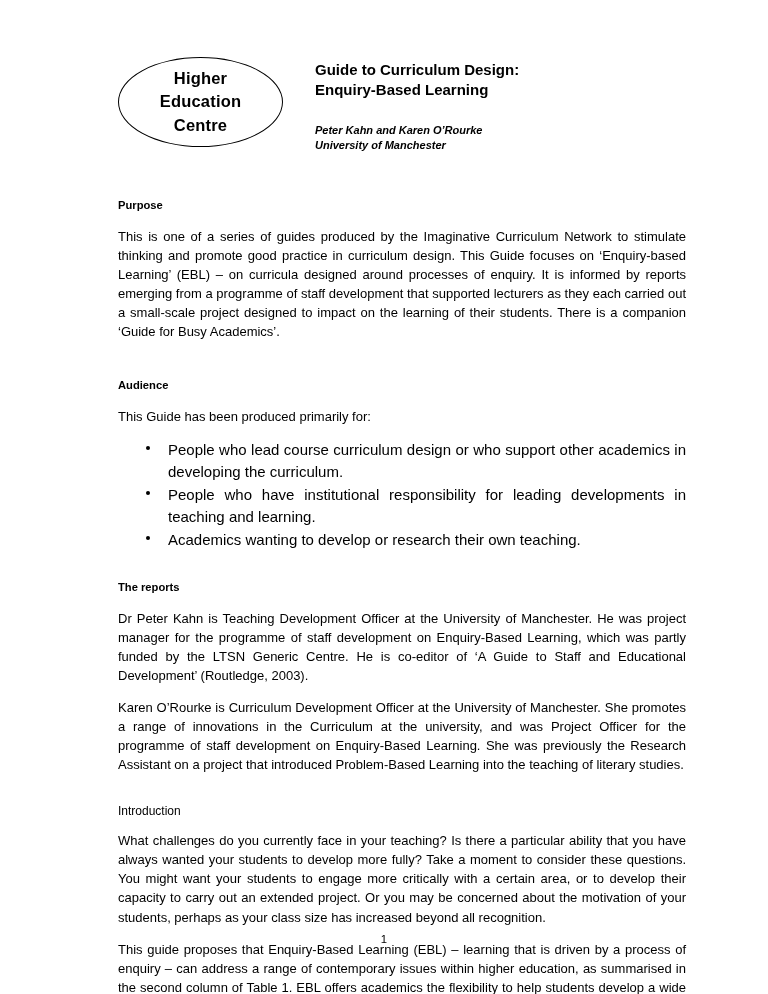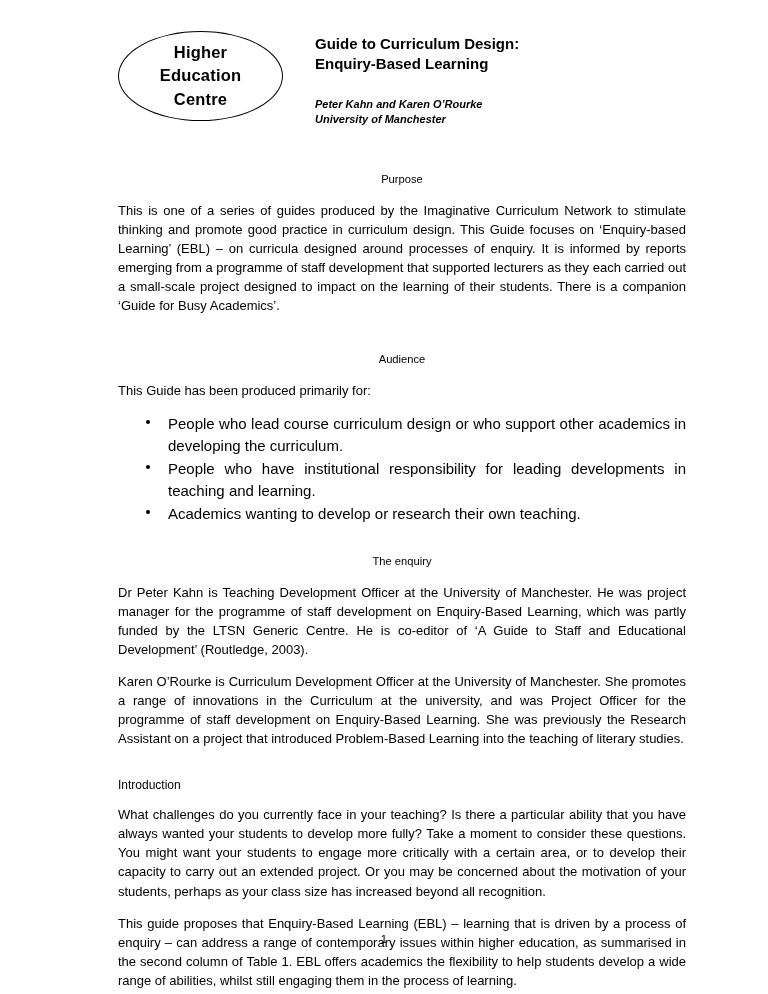--- a/index.html
+++ b/index.html
@@ -13,21 +13,21 @@
     font-family: "Liberation Sans", sans-serif;
     color: #000000;
     position: relative;
     overflow: hidden;
   }
   .page {
     position: relative;
     width: 768px;
     height: 994px;
     box-sizing: border-box;
-    padding: 26px 82px 0 118px;
+    padding: 52px 82px 0 118px;
   }
 
   
   .header {
     display: flex;
     align-items: flex-start;
     gap: 32px;
     height: 112px;
   }
   .logo-ellipse {
@@ -64,24 +64,23 @@
     line-height: 1.35;
     margin: 23px 0 0 0;
   }
 
   
   .content {
     margin-top: 34px;
   }
   h2.sec-bold {
     font-size: 11.2px;
-    font-weight: normal;
+    font-weight: bold;
     margin: 0 0 14px 0;
     line-height: 1.3;
-    text-align: center;
   }
   h2.sec-large {
     font-size: 12px;
     font-weight: normal;
     margin: 0 0 12px 0;
     line-height: 1.3;
   }
   p.body {
     font-size: 13px;
     line-height: 1.47;
@@ -162,21 +161,21 @@
     <h2 class="sec-bold">Audience</h2>
     <p class="body">This Guide has been produced primarily for:</p>
     <ul class="bullets">
       <li><span class="dot"></span><span>People who lead course curriculum design or who support other academics in developing the curriculum.</span></li>
       <li><span class="dot"></span><span>People who have institutional responsibility for leading developments in teaching and learning.</span></li>
       <li><span class="dot"></span><span>Academics wanting to develop or research their own teaching.</span></li>
     </ul>
 
     <div class="gap-lg"></div>
 
-    <h2 class="sec-bold">The enquiry</h2>
+    <h2 class="sec-bold">The reports</h2>
     <p class="body">Dr Peter Kahn is Teaching Development Officer at the University of Manchester. He was project manager for the programme of staff development on Enquiry-Based Learning, which was partly funded by the LTSN Generic Centre. He is co-editor of ‘A Guide to Staff and Educational Development’ (Routledge, 2003).</p>
     <p class="body">Karen O’Rourke is Curriculum Development Officer at the University of Manchester. She promotes a range of innovations in the Curriculum at the university, and was Project Officer for the programme of staff development on Enquiry-Based Learning. She was previously the Research Assistant on a project that introduced Problem-Based Learning into the teaching of literary studies.</p>
 
     <div class="gap-sm"></div>
 
     <h2 class="sec-large">Introduction</h2>
     <p class="body">What challenges do you currently face in your teaching? Is there a particular ability that you have always wanted your students to develop more fully? Take a moment to consider these questions. You might want your students to engage more critically with a certain area, or to develop their capacity to carry out an extended project. Or you may be concerned about the motivation of your students, perhaps as your class size has increased beyond all recognition.</p>
     <p class="body last">This guide proposes that Enquiry-Based Learning (EBL) – learning that is driven by a process of enquiry – can address a range of contemporary issues within higher education, as summarised in the second column of Table 1. EBL offers academics the flexibility to help students develop a wide range of abilities, whilst still engaging them in the process of learning.</p>
 
   </div>

